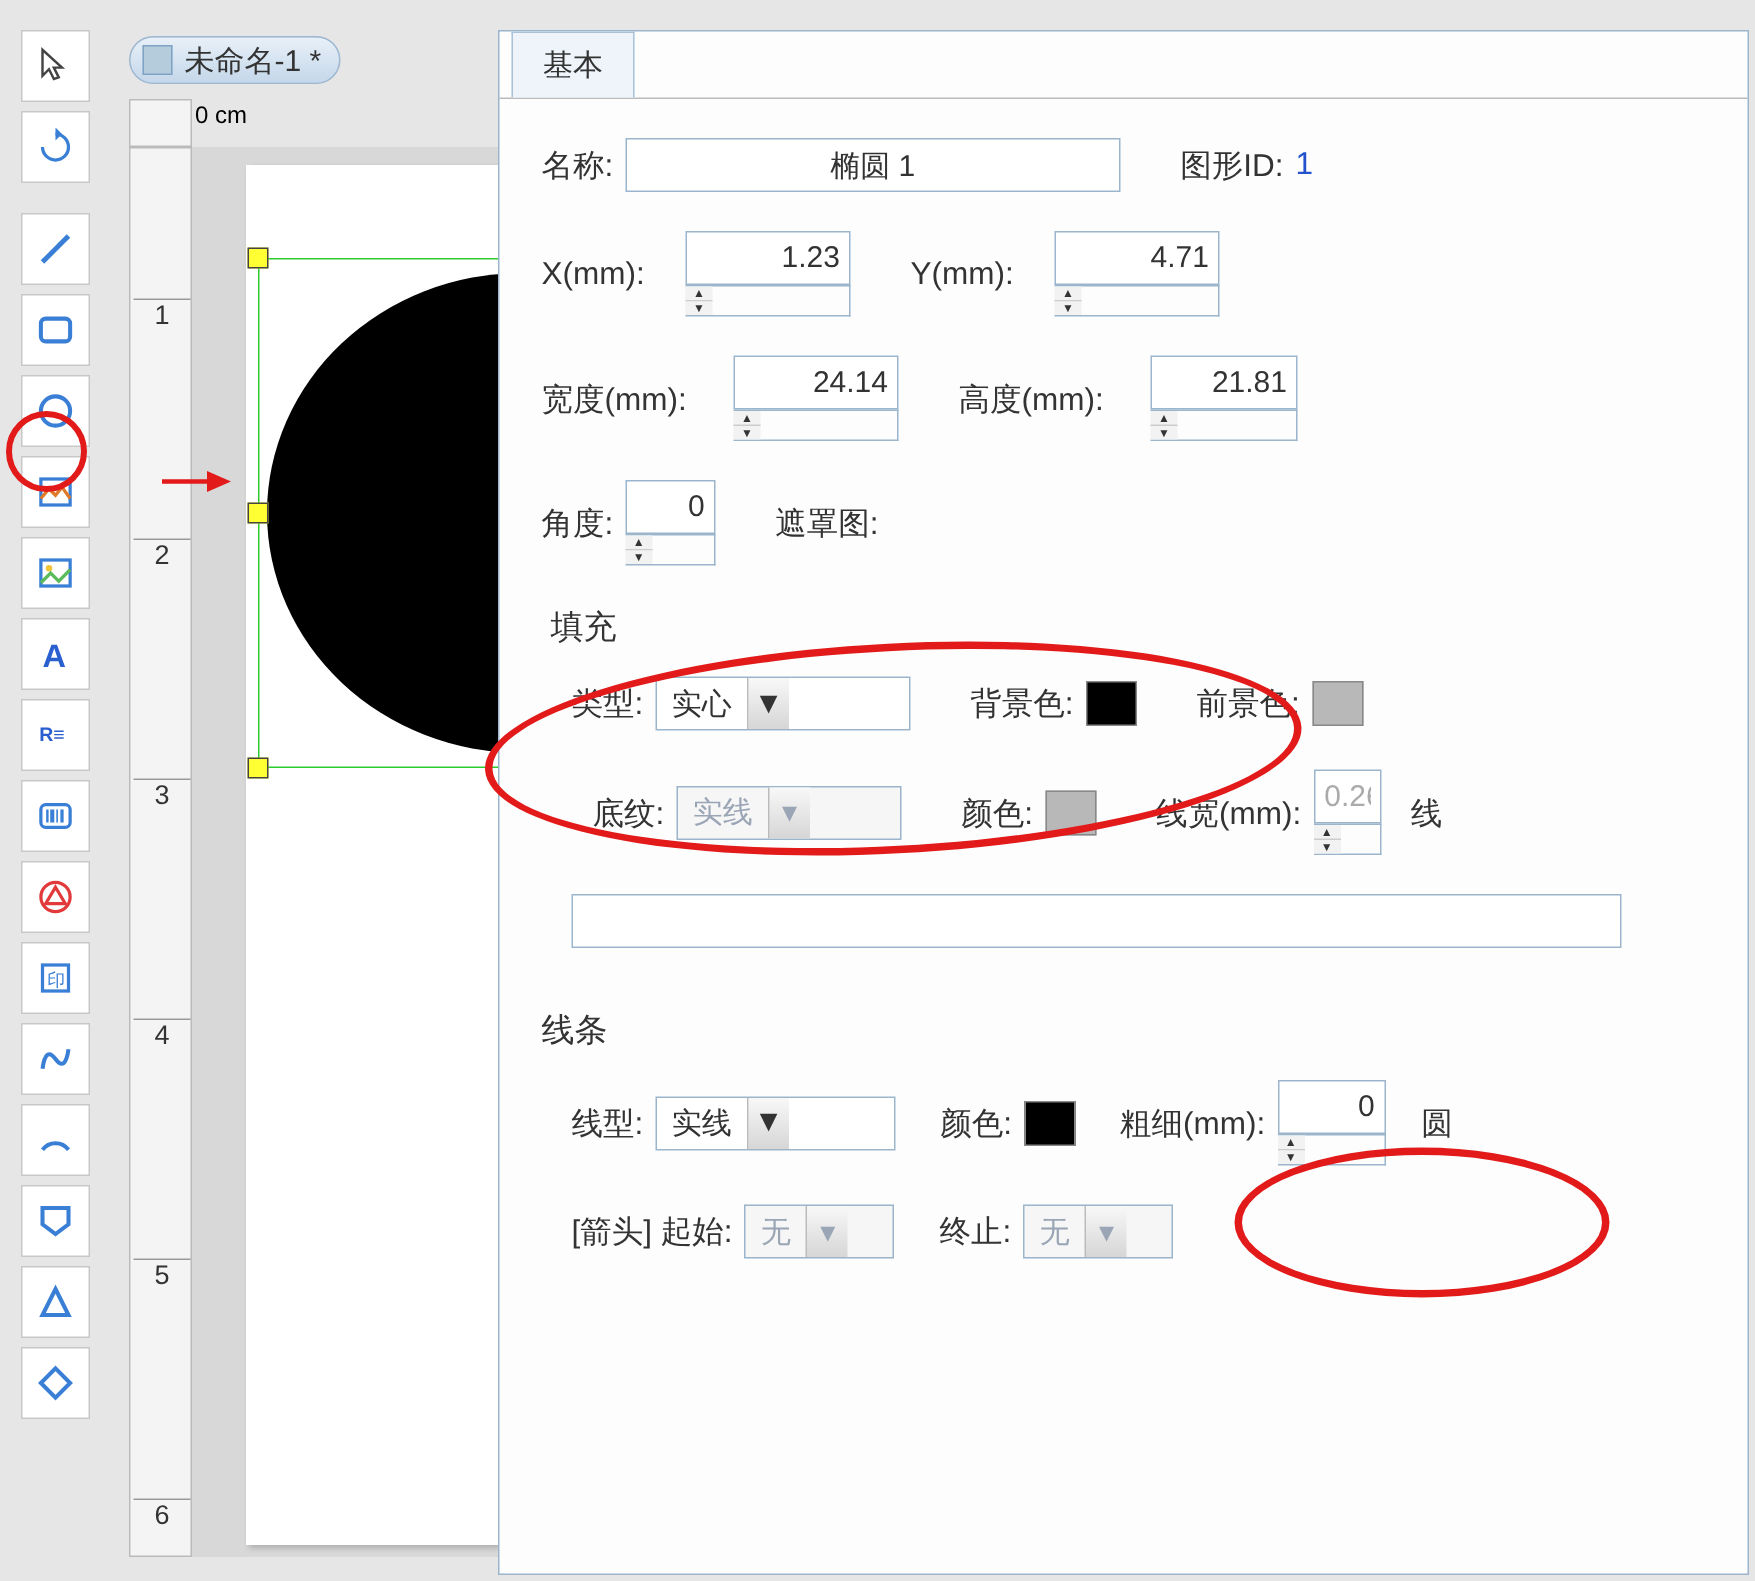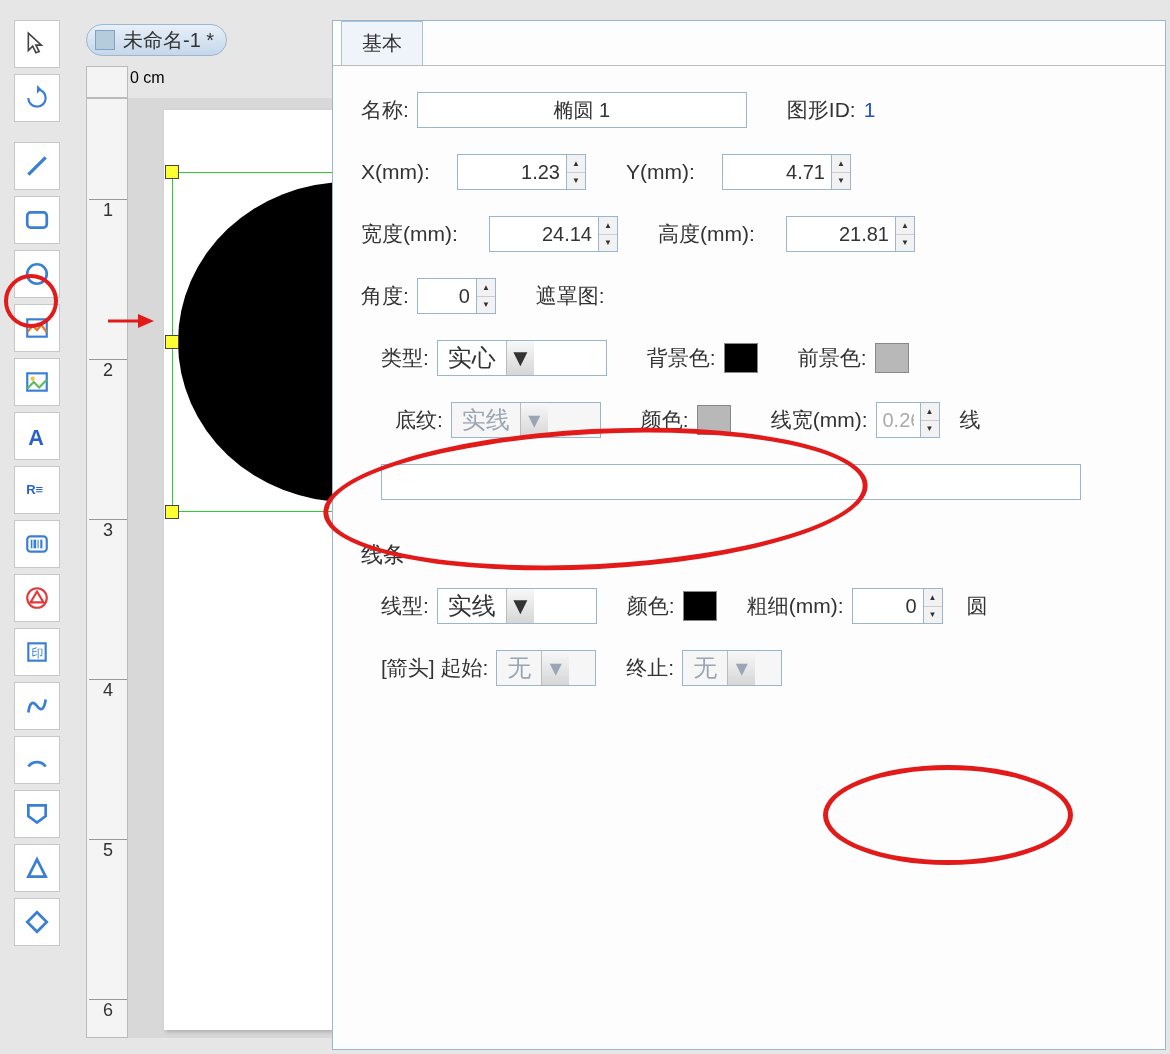--- a/index.html
+++ b/index.html
@@ -30,30 +30,30 @@
   .props { position:absolute; left:332px; top:20px; right:4px; bottom:4px; background:#fdfdfd; border:1px solid #9ab5cc;}
   .props-header { height:44px; display:flex; align-items:center; padding-left:8px; font-size:22px; color:#333; border-bottom:none;}
   .props-header .hicon { width:26px; height:26px; background:linear-gradient(45deg,#6cb7f5,#a8dff9); border-radius:4px; margin-right:10px; display:flex; align-items:center; justify-content:center;}
   .tab-strip { display:flex; padding-left:8px; border-bottom:1px solid #bbb;}
   .tab { padding:8px 20px; background:#eef4fa; border:1px solid #aac2d8; border-bottom:none; font-size:20px; color:#333; margin-right:4px; cursor:pointer;}
   .panel-body { padding:26px 28px; font-size:21px; color:#333;}
   .row { display:flex; align-items:center; margin-bottom:26px; flex-wrap:wrap;}
   .lbl { margin-right:8px; }
   .gap { width:40px; display:inline-block;}
   .txtinput { height:36px; border:1px solid #9ab5cc; background:#fff; font-size:20px; padding:0 6px; color:#333;text-align:center; }
-  .spinner { display:inline-flex; }
+  .spinner { display:inline-flex;flex-direction:column; }
   .spinner input { text-align:right; }
   .spin-btns { display:flex; flex-direction:column; border:1px solid #9ab5cc; border-left:none;}
   .spin-btns div { flex:1; width:18px; font-size:8px; display:flex; align-items:center; justify-content:center; background:#f2f2f2; cursor:pointer; border-bottom:1px solid #ccc;}
   .spin-btns div:last-child{ border-bottom:none;}
   .id-val { color:#2352cc; }
   .fieldset { border:none; padding:0; margin-top:18px;}
   .fs-title { font-size:22px; margin-bottom:18px;}
   .combo { display:inline-flex; border:1px solid #9ab5cc; height:36px; background:#fff; align-items:center; cursor:pointer;}
-  .combo span { padding:0 10px; font-size:24px;}
+  .combo span { padding:0 10px; font-size:20px;}
   .combo .arr { width:28px; height:100%; display:flex; align-items:center; justify-content:center; background:linear-gradient(#f8f8f8,#d6d6d6); border-left:1px solid #bbb;}
   .combo.disabled { color:#9aa5b5; background:#f6f6f6;}
   .combo.disabled span { color:#9aa5b5;}
   .swatch { display:inline-block; width:34px; height:30px; border:1px solid #888; vertical-align:middle; cursor:pointer;}
   .swatch.black{ background:#000;}
   .swatch.gray{ background:#b8b8b8;}
   .long-input { height:36px; border:1px solid #9ab5cc; background:#fff; width:700px;}
   .ellipse-annot { position:absolute; border:5px solid #e21a1a; border-radius:50%; pointer-events:none;}
   .chk { display:inline-flex; align-items:center; margin-right:28px; cursor:pointer;}
   .chkbox { width:20px; height:20px; border:1px solid #7196b8; background:#fff; margin-right:6px; display:flex; align-items:center; justify-content:center; font-size:14px; color:#333;}
@@ -235,21 +235,21 @@
       <span class="spinner">
           <input class="txtinput" style="width: 110px;" value="24.14">
           <span class="spin-btns">
             <div>▲</div>
             <div>▼</div>
           </span>
         </span>
       <span class="gap"></span>
       <span class="lbl" style="width:120px">高度(mm):</span>
       <span class="spinner">
-          <input class="txtinput" style="width: 110px;" value="21.81">
+          <input class="txtinput" style="width: 98px;" value="21.81">
           <span class="spin-btns">
             <div>▲</div>
             <div>▼</div>
           </span>
         </span>
     </div>
 
     <div class="row">
       <span class="lbl">角度:</span>
       <span class="spinner">
@@ -257,20 +257,21 @@
           <span class="spin-btns">
             <div>▲</div>
             <div>▼</div>
           </span>
         </span>
       <span class="gap"></span>
       <span class="lbl">遮罩图:</span>
     </div>
 
     <div class="fieldset" style="position:relative;">
+      <div class="fs-title" style="margin-left:6px">填充</div>
       <div class="row" style="margin-left:20px">
         <span class="lbl">类型:</span>
         <span class="combo" style="width:170px">
             <span>实心</span>
             <span class="arr">▼</span>
           </span>
         <span class="gap"></span>
         <span class="lbl">背景色:</span>
         <span class="swatch black"></span>
         <span class="gap"></span>

